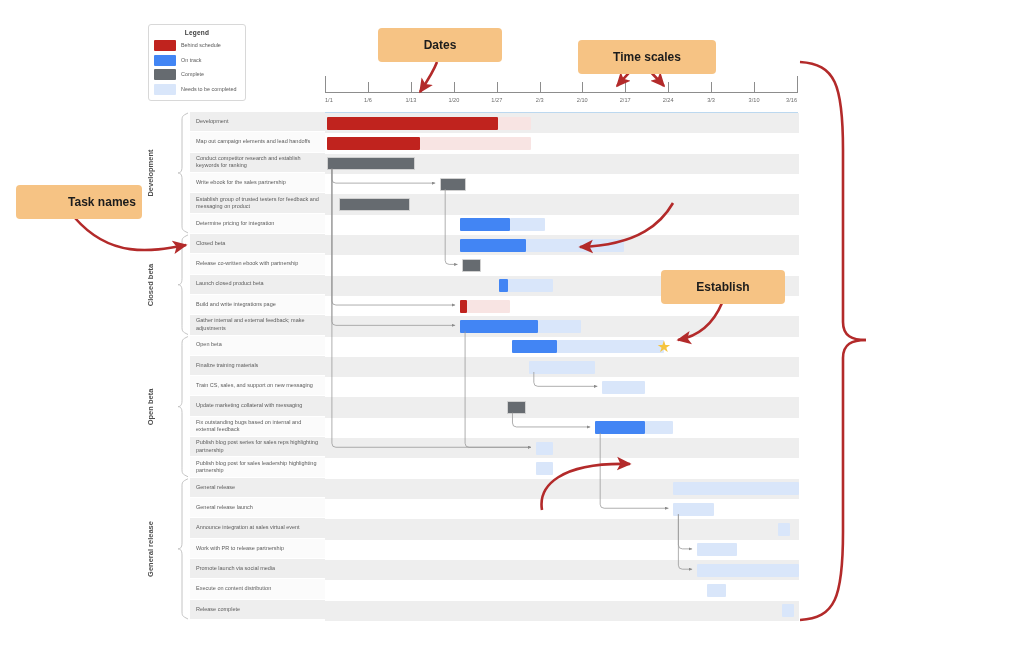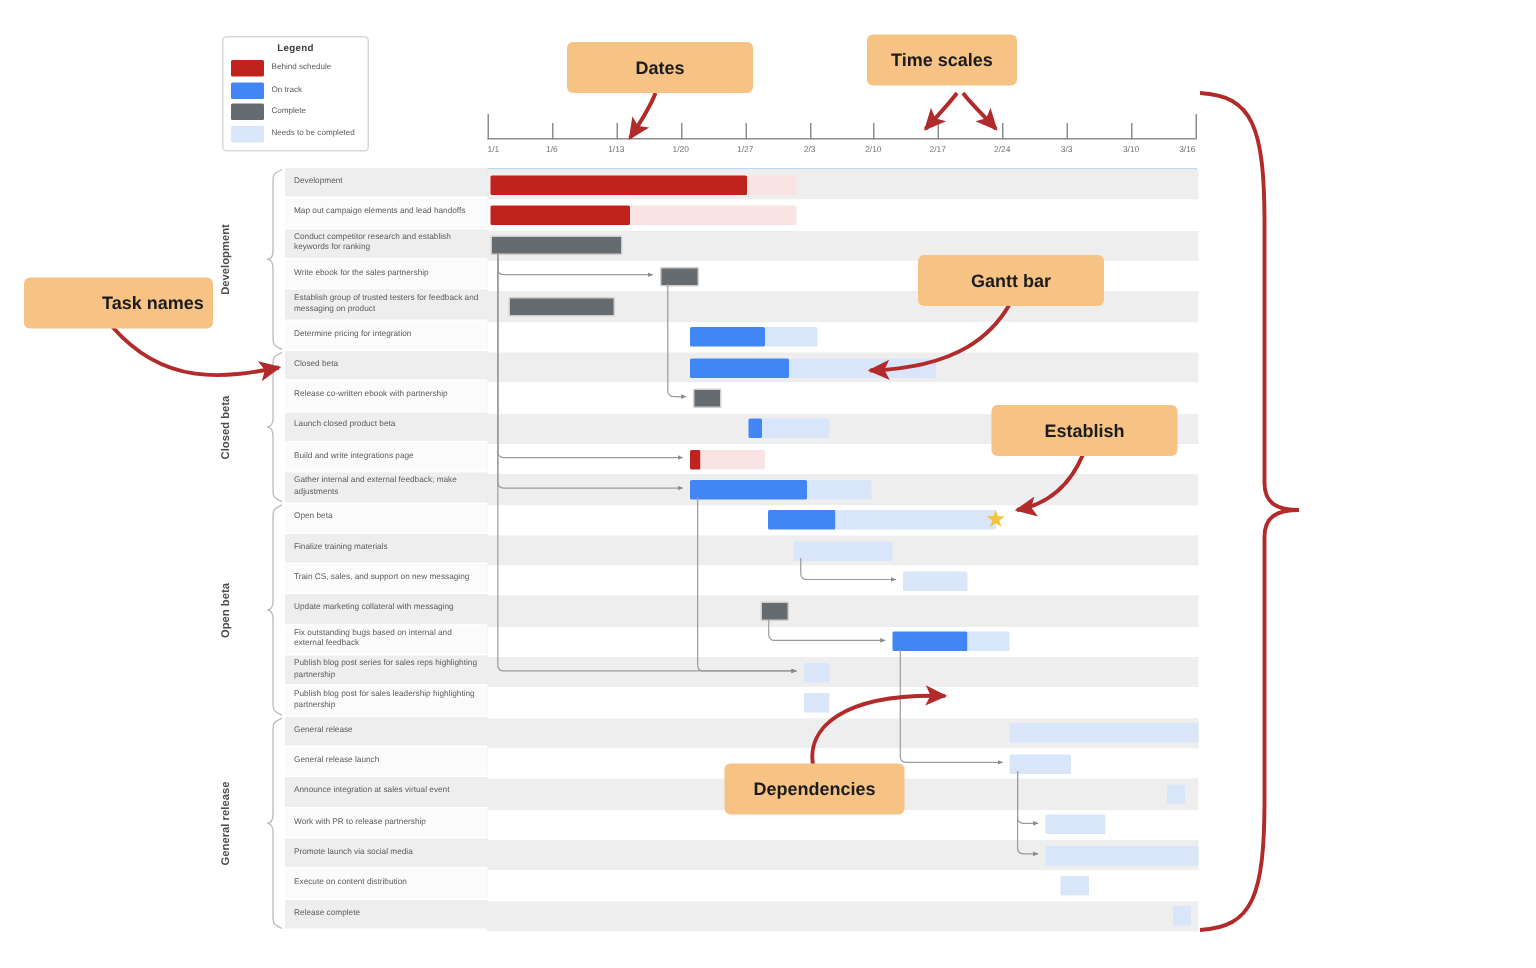--- a/index.html
+++ b/index.html
@@ -279,29 +279,23 @@
       <path d="M722,303 C714,322 700,336 678,340" stroke="#b32a2a" stroke-width="2.6" fill="none" marker-end="url(#ann-arrow)"></path>
       <path d="M542,510 C538,486 560,462 630,464" stroke="#b32a2a" stroke-width="2.6" fill="none" marker-end="url(#ann-arrow)"></path>
       <path d="M800,62 C835,64 843,84 843,150 L843,322 C843,336 852,340 866,340" stroke="#b32a2a" stroke-width="2.6" fill="none"></path>
       <path d="M800,620 C835,618 843,598 843,532 L843,358 C843,344 852,340 866,340" stroke="#b32a2a" stroke-width="2.6" fill="none"></path>
     </g>
   </svg>
 
   <div class="callout med" style="left:378px;top:28px;width:124px;height:34px;">
     <span>Dates</span>
   </div>
-  <div class="callout med" style="left:578px;top:23px;width:100px;height:34px;">
+  <div class="callout med" style="left:578px;top:40px;width:138px;height:34px;">
     <span>Time scales</span>
   </div>
   <div class="callout med" style="left:16px;top:185px;width:126px;height:34px;padding-left:46px;">
     <span>Task names</span>
   </div>
-  <div class="callout med" style="left:612px;top:170px;width:124px;height:34px;">
-    <span>Gantt bar</span>
-  </div>
   <div class="callout med" style="left:661px;top:270px;width:124px;height:34px;">
     <span>Establish</span>
   </div>
-  <div class="callout med" style="left:483px;top:509px;width:120px;height:34px;">
-    <span>Dependencies</span>
-  </div>
 
 </div>
 
 </body></html>

